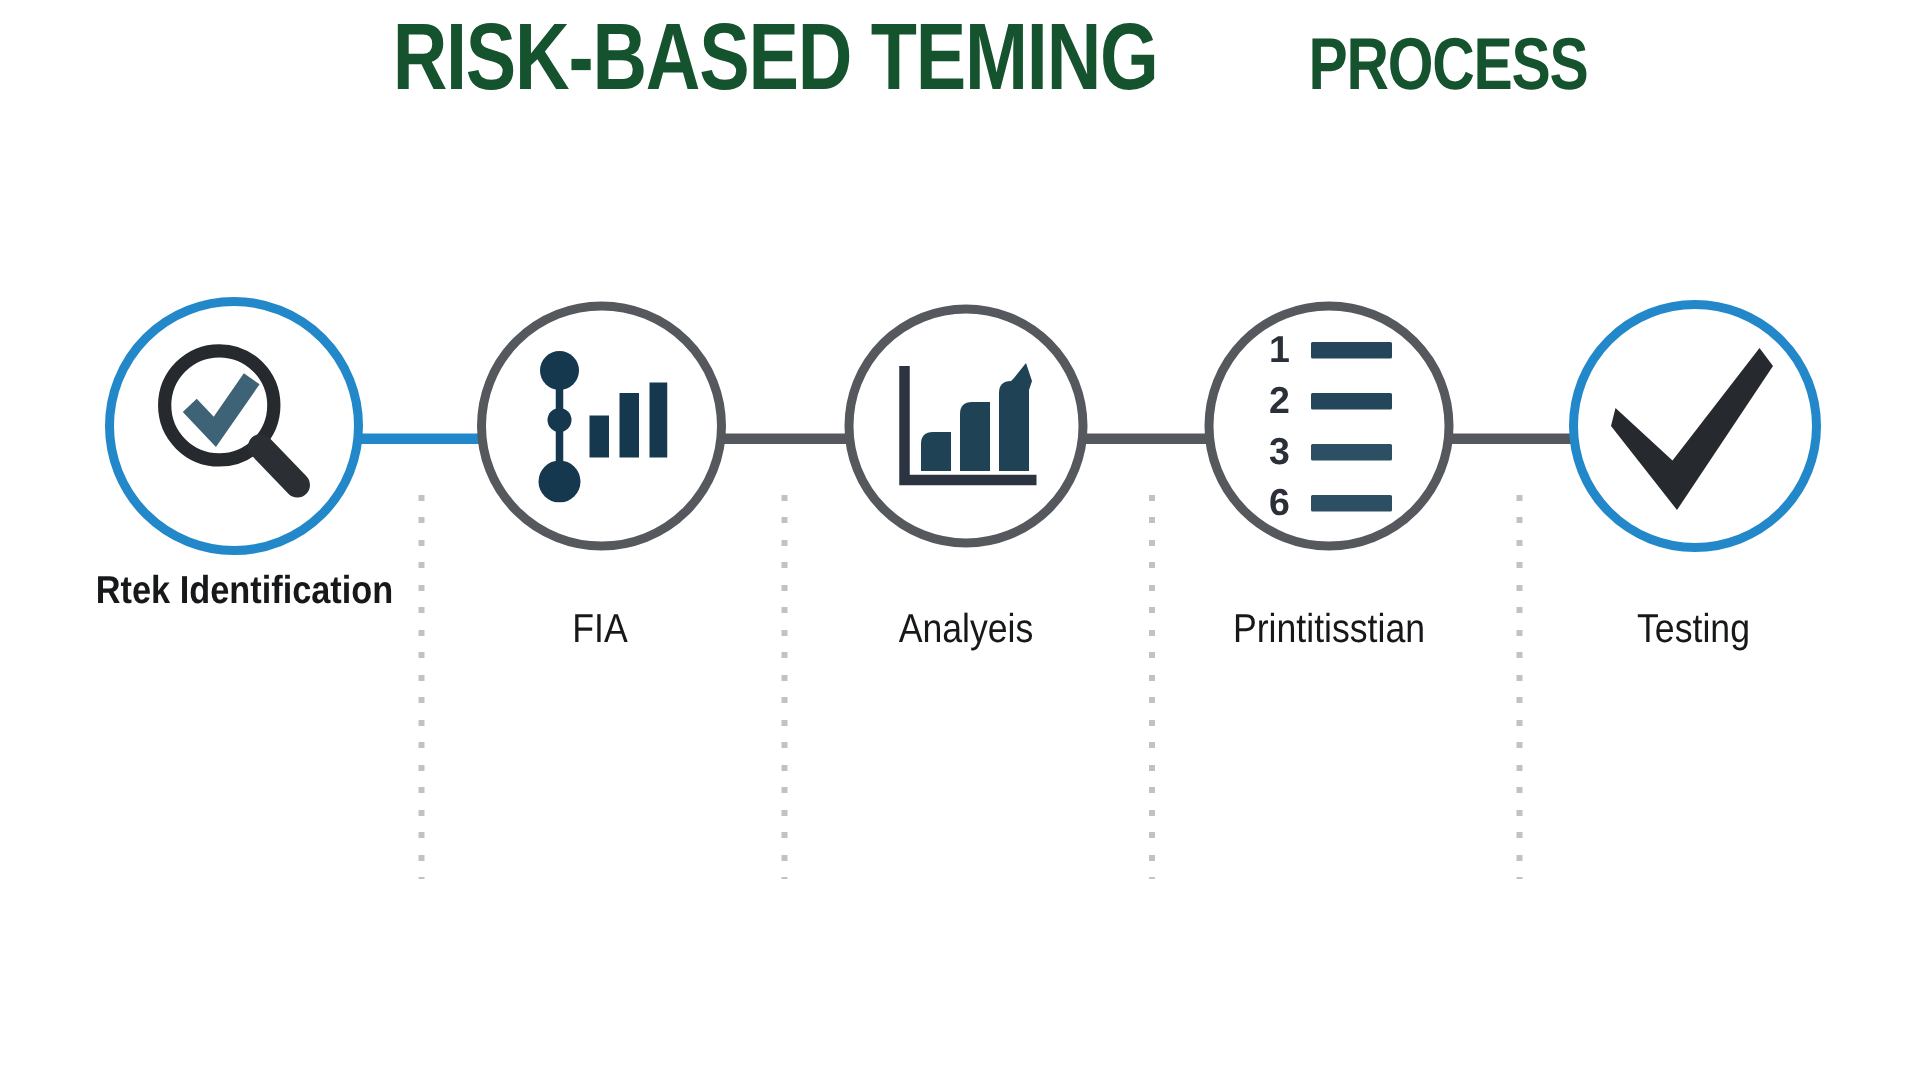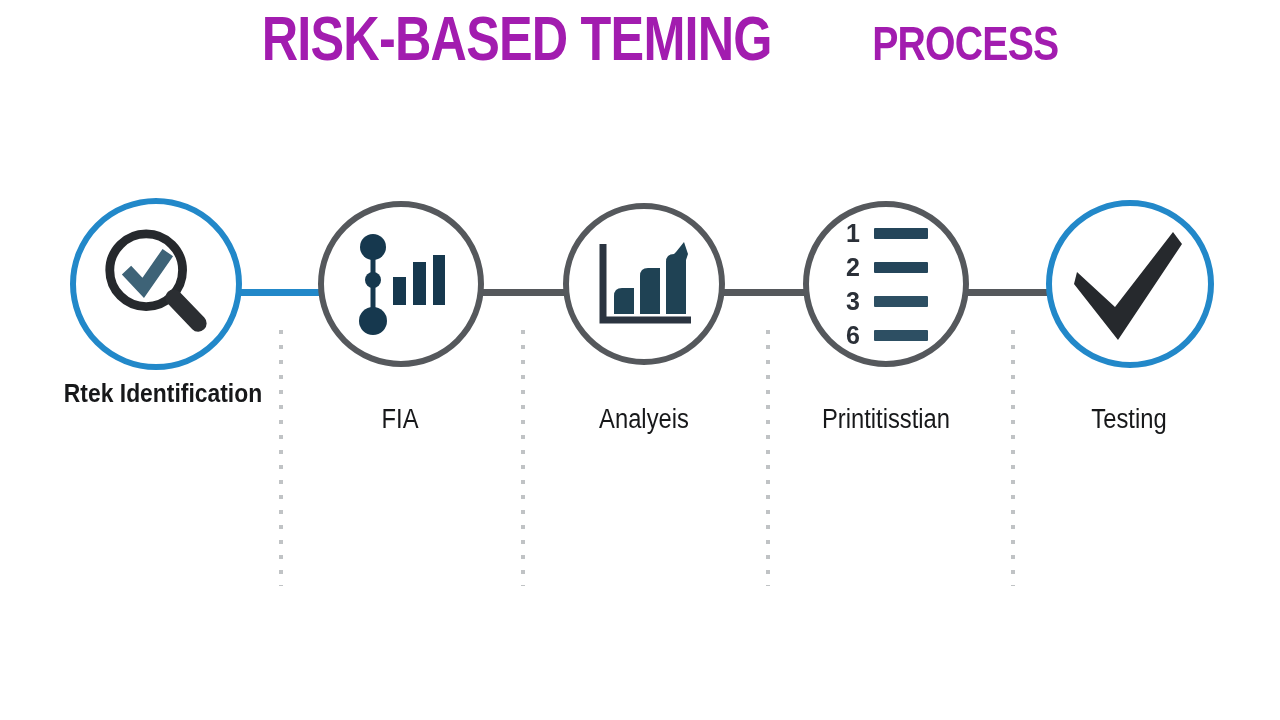--- a/index.html
+++ b/index.html
@@ -7,21 +7,21 @@
     width:1280px;height:720px;overflow:hidden;position:relative;
     background:#ffffff;
     font-family:"Liberation Sans", sans-serif;
   }
   .canvas{position:absolute;inset:0;}
 
   
   .title{
     position:absolute;top:2px;left:0;width:1280px;
     display:flex;justify-content:center;align-items:baseline;gap:14px;
-    color:#a21caf;
+    color:#14532d;
   }
   .title .main{
     font-size:63px;font-weight:800;letter-spacing:-1px;
     transform:scaleX(0.80);transform-origin:center;display:inline-block;
     white-space:nowrap;
   }
   .title .suffix{
     font-size:49px;font-weight:700;letter-spacing:-1px;
     transform:scaleX(0.80);transform-origin:center;display:inline-block;
     white-space:nowrap;

